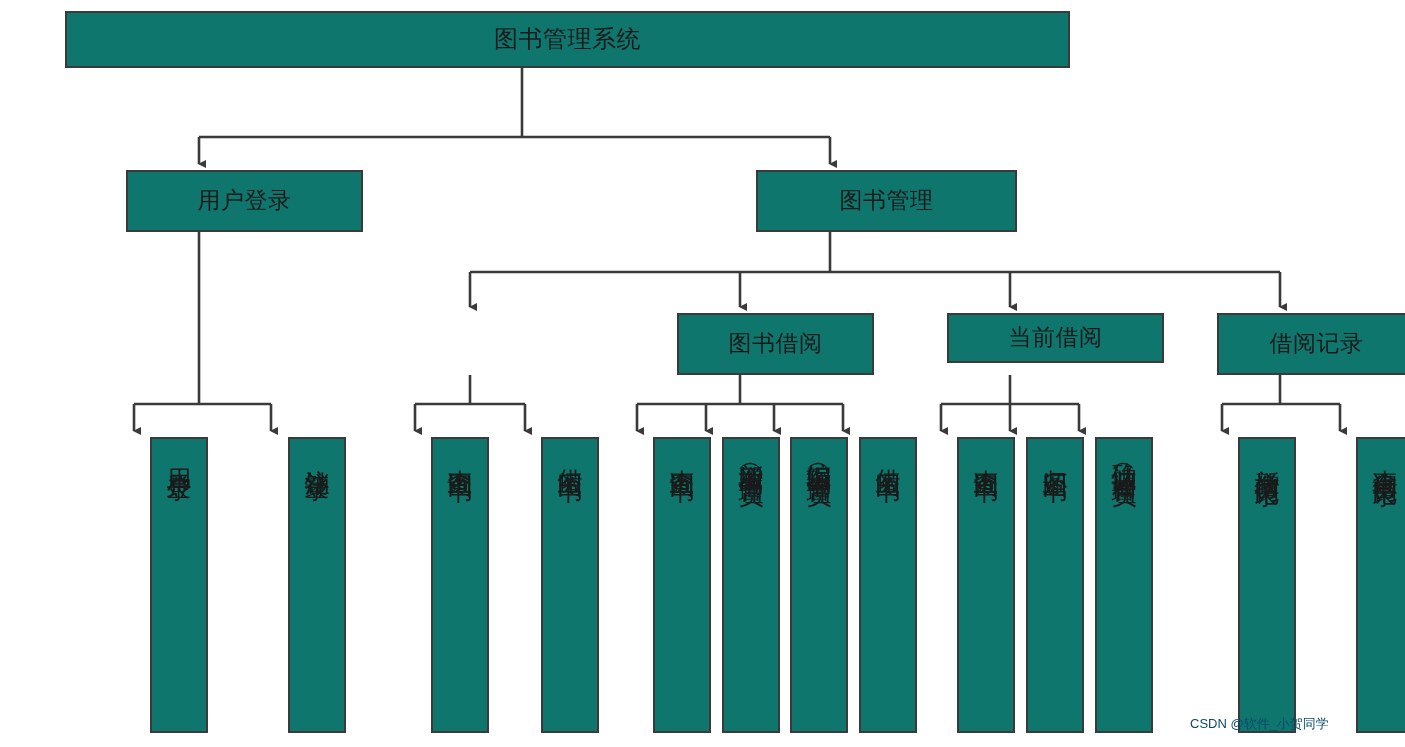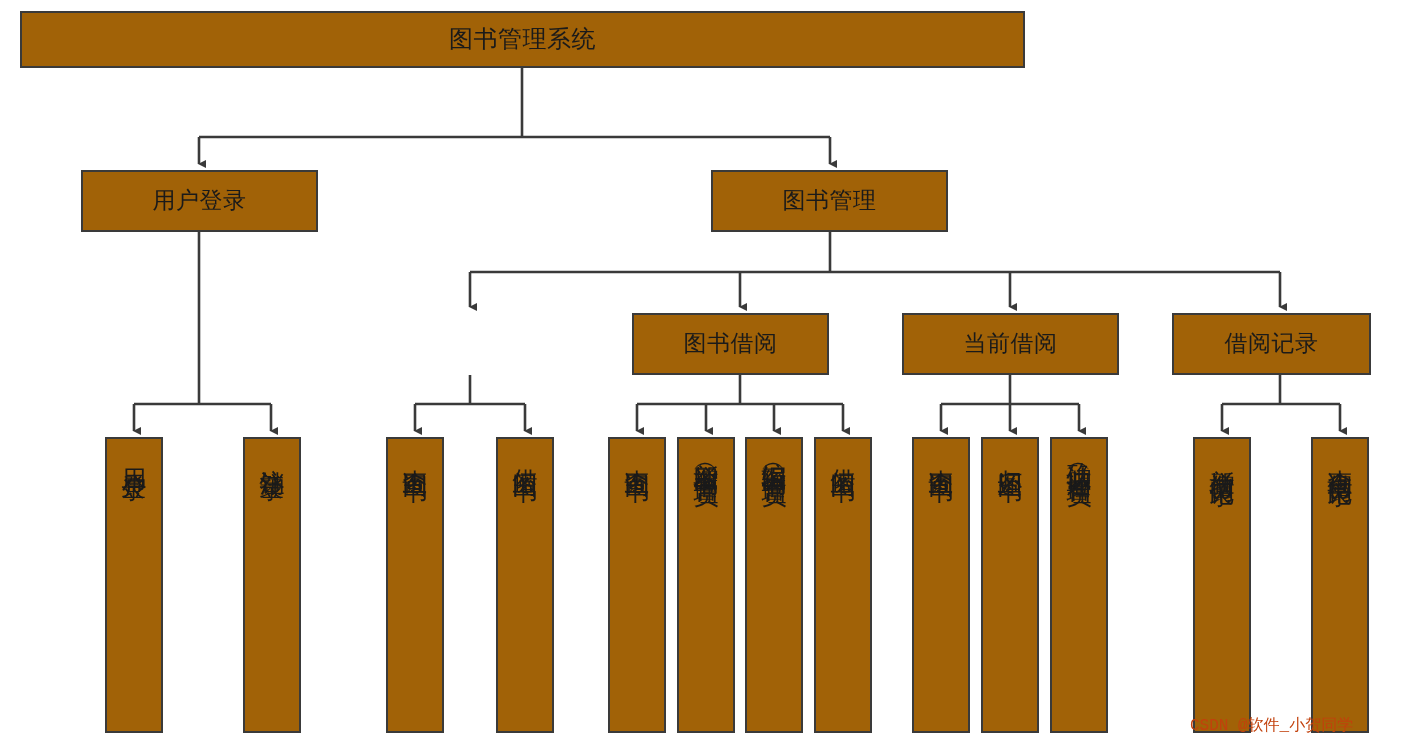--- a/index.html
+++ b/index.html
@@ -22,27 +22,28 @@
     position: absolute;
     left: 0;
     top: 0;
     width: 1405px;
     height: 747px;
     pointer-events: none;
   }
   .node {
     position: absolute;
     box-sizing: border-box;
-    background: #a16207;
+    background: #0f766e;
     border: 2.5px solid #3a3a3a;
     display: flex;
     align-items: center;
     justify-content: center;
     color: #1a1a1a;
     z-index: 2;
+    margin-left: 45px;
   }
   .node .label {
     display: block;
     text-align: center;
     line-height: 1.18;
     letter-spacing: 0.5px;
   }
   
   .node-h .label {
     writing-mode: horizontal-tb;
@@ -63,25 +64,25 @@
     font-size: 25px;
     line-height: 1.0;
     letter-spacing: 3px;
     white-space: nowrap;
   }
   .node-v.tall-text {
     padding-top: 4px;
   }
   .watermark {
     position: absolute;
-    color: #c2410c;
-    font-size: 16px;
+    color: #0c4a6e;
+    font-size: 13px;
     white-space: nowrap;
     z-index: 3;
-    font-family: Liberation Mono, monospace;
+    font-family: Liberation Sans, sans-serif;
   }
 </style>
 </head>
 <body>
 
 <div id="diagram-root">
 
   <svg id="edge-layer" viewBox="0 0 1405 747" width="1405" height="747" xmlns="http://www.w3.org/2000/svg">
     <defs>
       <marker id="arrowhead" markerWidth="9" markerHeight="9" refX="4.5" refY="7.4" orient="auto" markerUnits="userSpaceOnUse">
@@ -132,28 +133,28 @@
     </g>
   </svg>
 
   <div class="node node-h node-root" style="left:20px; top:11px; width:1005px; height:57px;">
     <span class="label">图书管理系统</span>
   </div>
 
   <div class="node node-h" style="left:81px; top:170px; width:237px; height:62px;">
     <span class="label">用户登录</span>
   </div>
-  <div class="node node-h" style="left:711px; top:170px; width:237px; height:62px;">
+  <div class="node node-h" style="left:711px; top:170px; width:261px; height:62px;">
     <span class="label">图书管理</span>
   </div>
 
   <div class="node node-h" style="left:632px; top:313px; width:197px; height:62px;">
     <span class="label">图书借阅</span>
   </div>
-  <div class="node node-h" style="left:902px; top:313px; width:217px; height:62px;">
+  <div class="node node-h" style="left:902px; top:313px; width:217px; height:50px;">
     <span class="label">当前借阅</span>
   </div>
   <div class="node node-h" style="left:1172px; top:313px; width:199px; height:62px;">
     <span class="label">借阅记录</span>
   </div>
 
   <div class="node node-v" style="left:105px; top:437px; width:58px; height:296px;">
     <span class="label">用户登录</span>
   </div>
   <div class="node node-v" style="left:243px; top:437px; width:58px; height:296px;">

